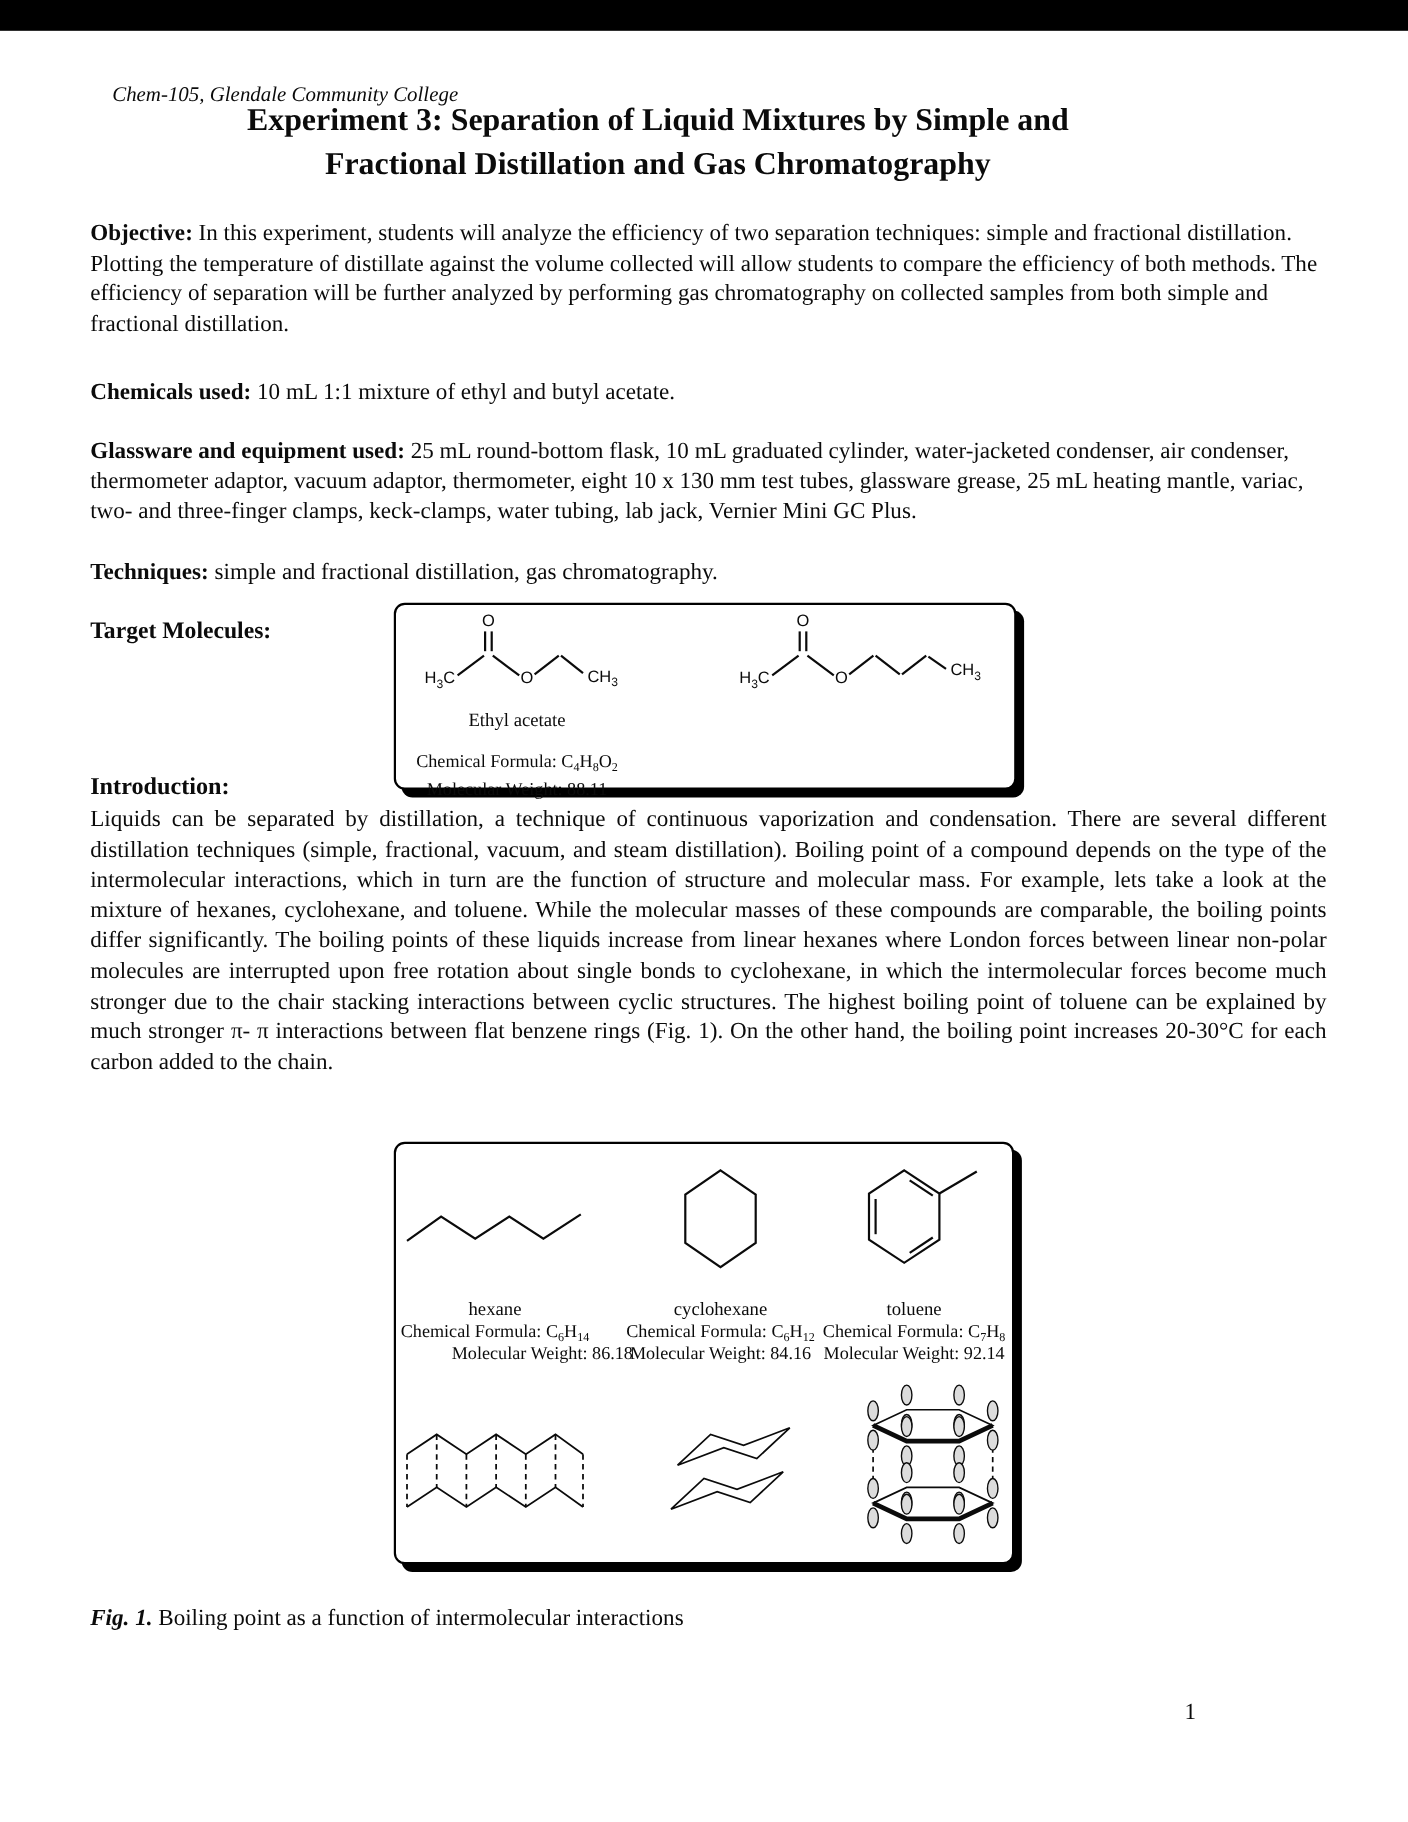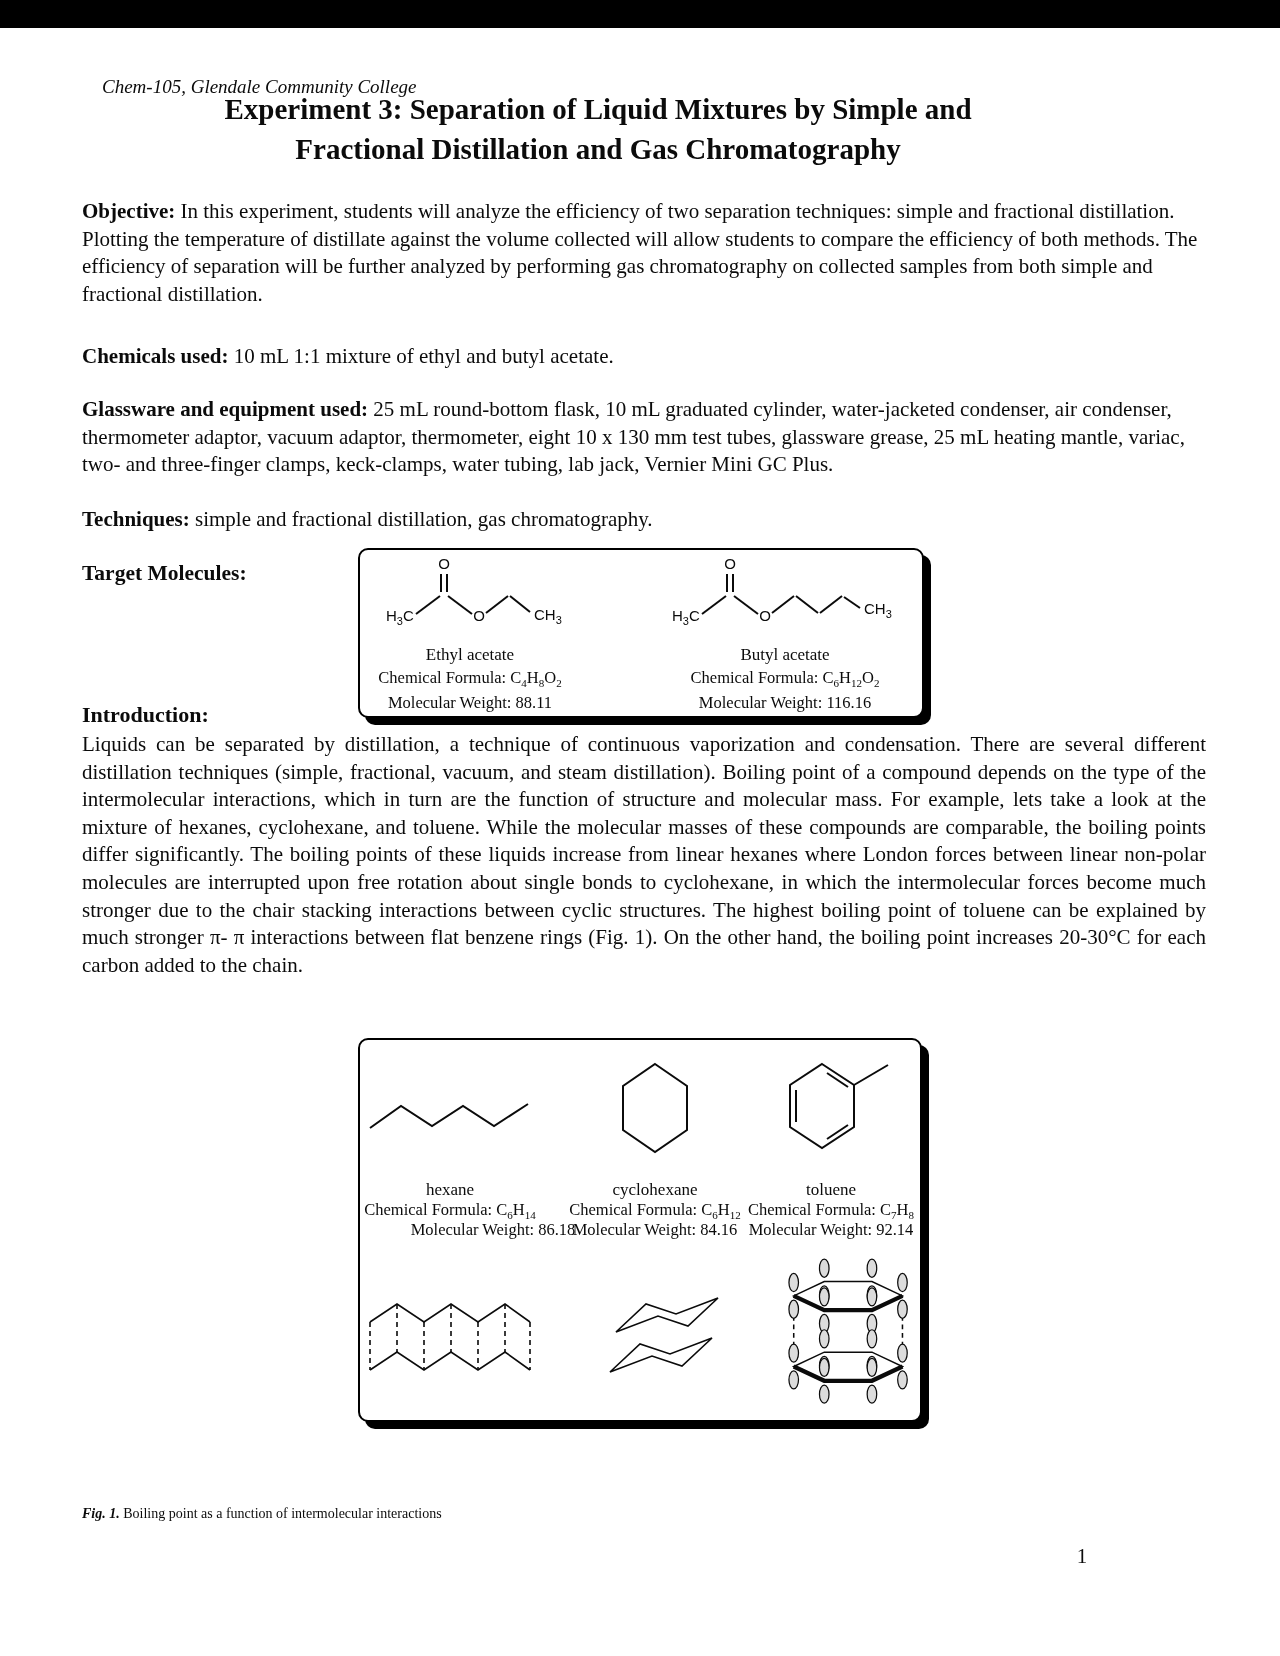--- a/index.html
+++ b/index.html
@@ -15,21 +15,21 @@
   .h-bold{position:absolute;left:82px;font-size:21.5px;font-weight:bold;}
   
   .chembox{position:absolute;background:#fff;border:2.5px solid #000;border-radius:10px;
            box-shadow:7px 7px 0 #000;}
   .col{position:absolute;text-align:center;font-size:17px;line-height:20px;}
   .molname{position:absolute;text-align:center;font-size:17px;}
   .formula{position:absolute;text-align:center;font-size:16.5px;}
   .formula sub{font-size:11px;}
   svg{position:absolute;overflow:visible;}
   svg text{font-family:"Liberation Sans", sans-serif;font-size:15px;fill:#0b0b0b;}
-  .caption{position:absolute;left:82px;top:1458px;font-size:14px;margin-top:48px;}
+  .caption{position:absolute;left:82px;top:1458px;font-size:21px;}
   .caption .figlab{font-weight:bold;font-style:italic;}
   .pagenum{position:absolute;left:1062px;top:1544px;width:40px;text-align:center;font-size:21px;}
   .bond{stroke:#0b0b0b;stroke-width:2;fill:none;}
   .bond15{stroke:#0b0b0b;stroke-width:1.6;fill:none;}
   .dash{stroke:#0b0b0b;stroke-width:1.6;stroke-dasharray:5 4;fill:none;}
   .bold-edge{stroke:#0b0b0b;stroke-width:4.5;fill:none;}
   .lobe{fill:#dcdcdc;stroke:#0b0b0b;stroke-width:1.3;}
 </style>
 </head>
 <body>
@@ -80,29 +80,24 @@
       <line class="bond" x1="152" y1="57" x2="174" y2="40"></line>
       <line class="bond" x1="176" y1="41" x2="192" y2="52"></line>
       <text x="62" y="13" text-anchor="middle"><tspan>O</tspan></text>
       <text x="4" y="65"><tspan>H</tspan><tspan dy="4" font-size="11">3</tspan><tspan dy="-4">C</tspan></text>
       <text x="97" y="65" text-anchor="middle"><tspan>O</tspan></text>
       <text x="196" y="58"><tspan>C</tspan><tspan>H</tspan><tspan dy="4" font-size="11">3</tspan></text>
     </svg>
 
     <div class="col" style="left:10px;top:95px;width:200px;">
       <div class="molname" style="position:static;">Ethyl acetate</div>
-      <div class="formula" style="position:static;margin-top:3px;"><span>Chemical Formula: </span><span>C<sub>4</sub>H<sub>8</sub>O<sub>2</sub></span></div>
+      <div class="formula" style="position:static;margin-top:17px;"><span>Chemical Formula: </span><span>C<sub>4</sub>H<sub>8</sub>O<sub>2</sub></span></div>
       <div class="formula" style="position:static;"><span>Molecular Weight: </span><span>88.11</span></div>
     </div>
 
-    <div class="col" style="left:320px;top:95px;width:210px;">
-      <div class="molname" style="position:static;">Butyl acetate</div>
-      <div class="formula" style="position:static;margin-top:3px;"><span>Chemical Formula: </span><span>C<sub>6</sub>H<sub>12</sub>O<sub>2</sub></span></div>
-      <div class="formula" style="position:static;"><span>Molecular Weight: </span><span>116.16</span></div>
-    </div>
   </div>
 
   <div class="h-bold" style="top:702px;font-size:22px;">Introduction:</div>
 
   <div class="para just" style="top:731px;">Liquids can be separated by distillation, a technique of continuous vaporization and condensation. There are several different distillation techniques (simple, fractional, vacuum, and steam distillation). Boiling point of a compound depends on the type of the intermolecular interactions, which in turn are the function of structure and molecular mass. For example, lets take a look at the mixture of hexanes, cyclohexane, and toluene.  While the molecular masses of these compounds are comparable, the boiling points differ significantly.  The boiling points of these liquids increase from linear hexanes where London forces between linear non-polar molecules are interrupted upon free rotation about single bonds to cyclohexane, in which the intermolecular forces become much stronger due to the chair stacking interactions between cyclic structures. The highest boiling point of toluene can be explained by much stronger π- π interactions between flat benzene rings (Fig. 1).  On the other hand, the boiling point increases 20-30°C for each carbon added to the chain.</div>
 
   <div class="chembox" style="left:358px;top:1038px;width:560px;height:380px;font-family:Liberation Serif, serif;">
 
     <svg style="left:8px;top:54px;" width="165" height="40" viewBox="0 0 165 40">
       <polyline class="bond" points="2,34 33,12 64,32 95,12 126,32 160,10"></polyline>

